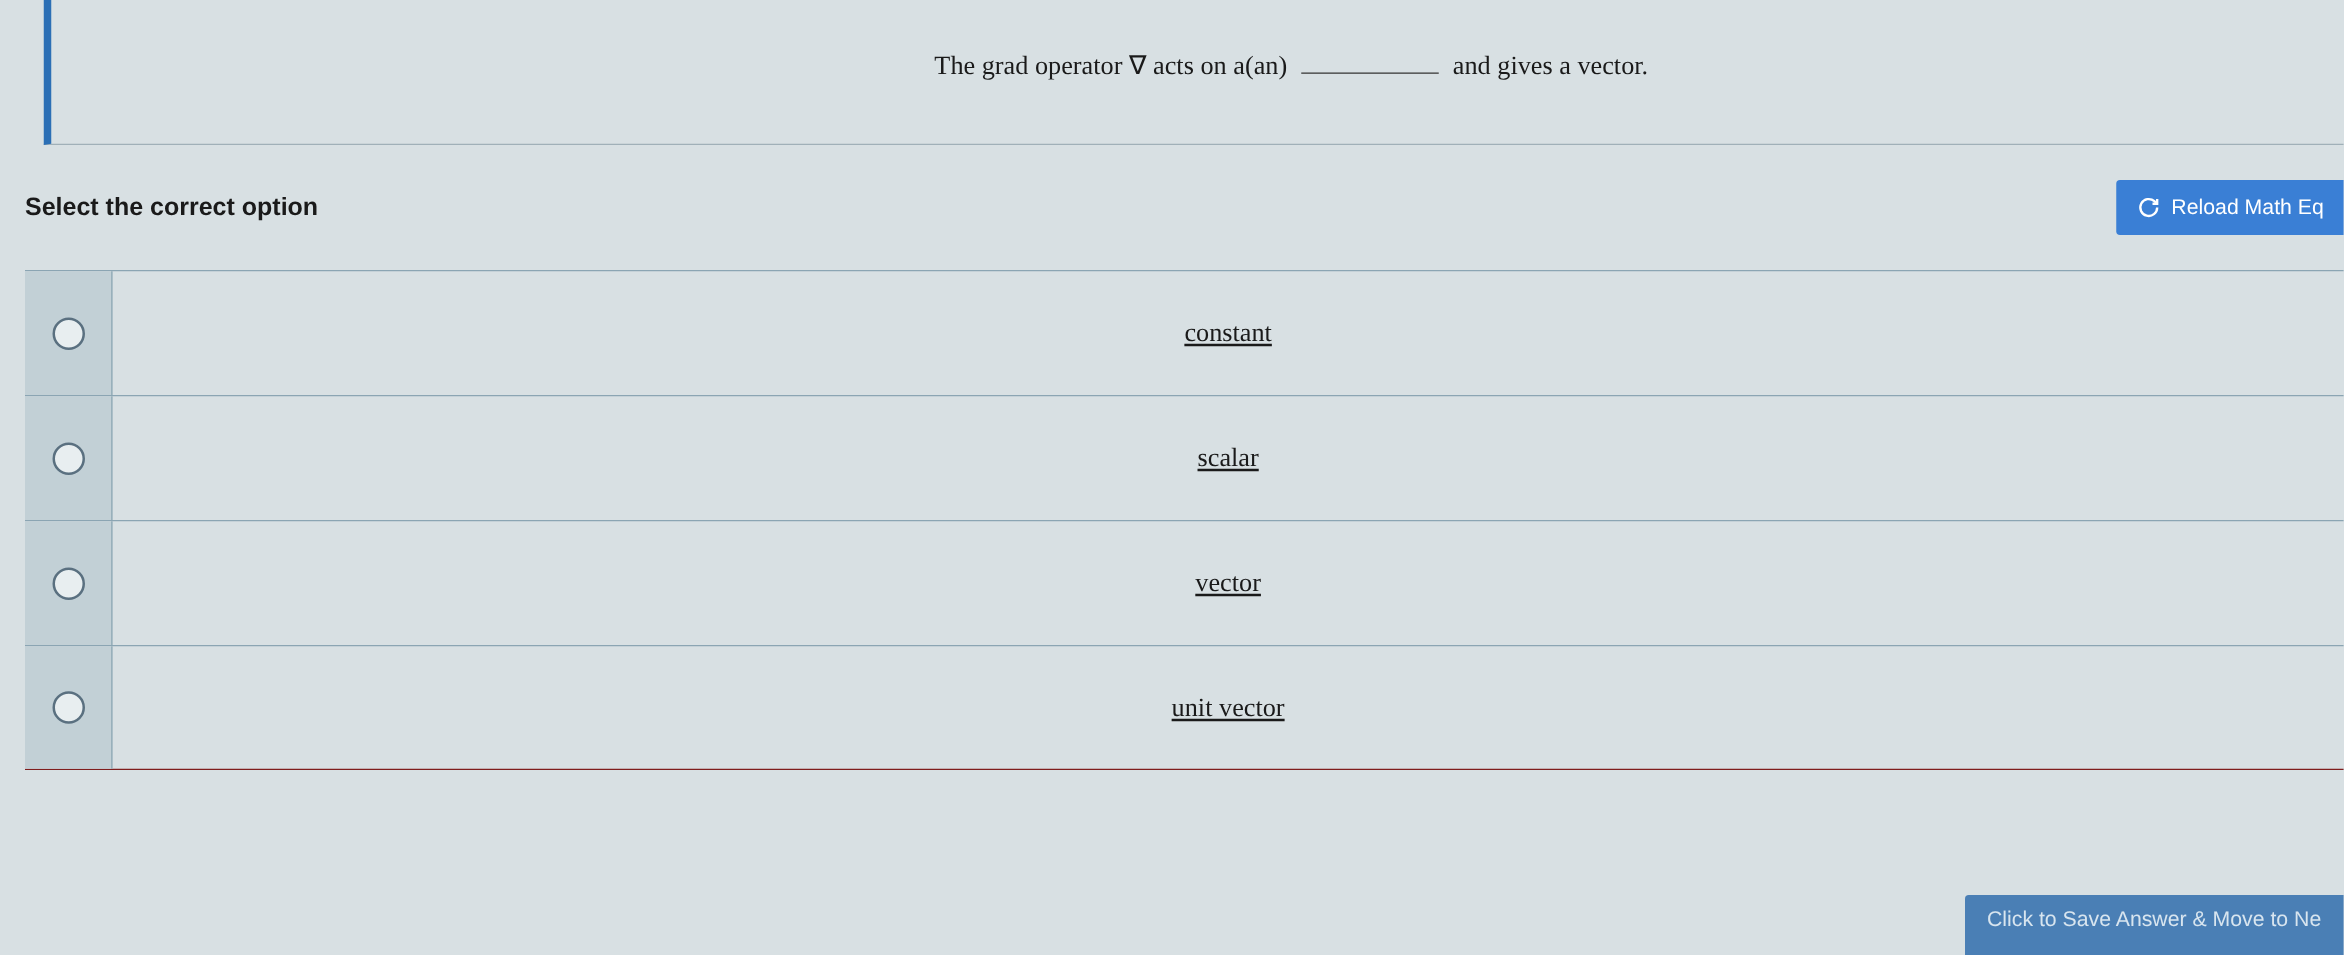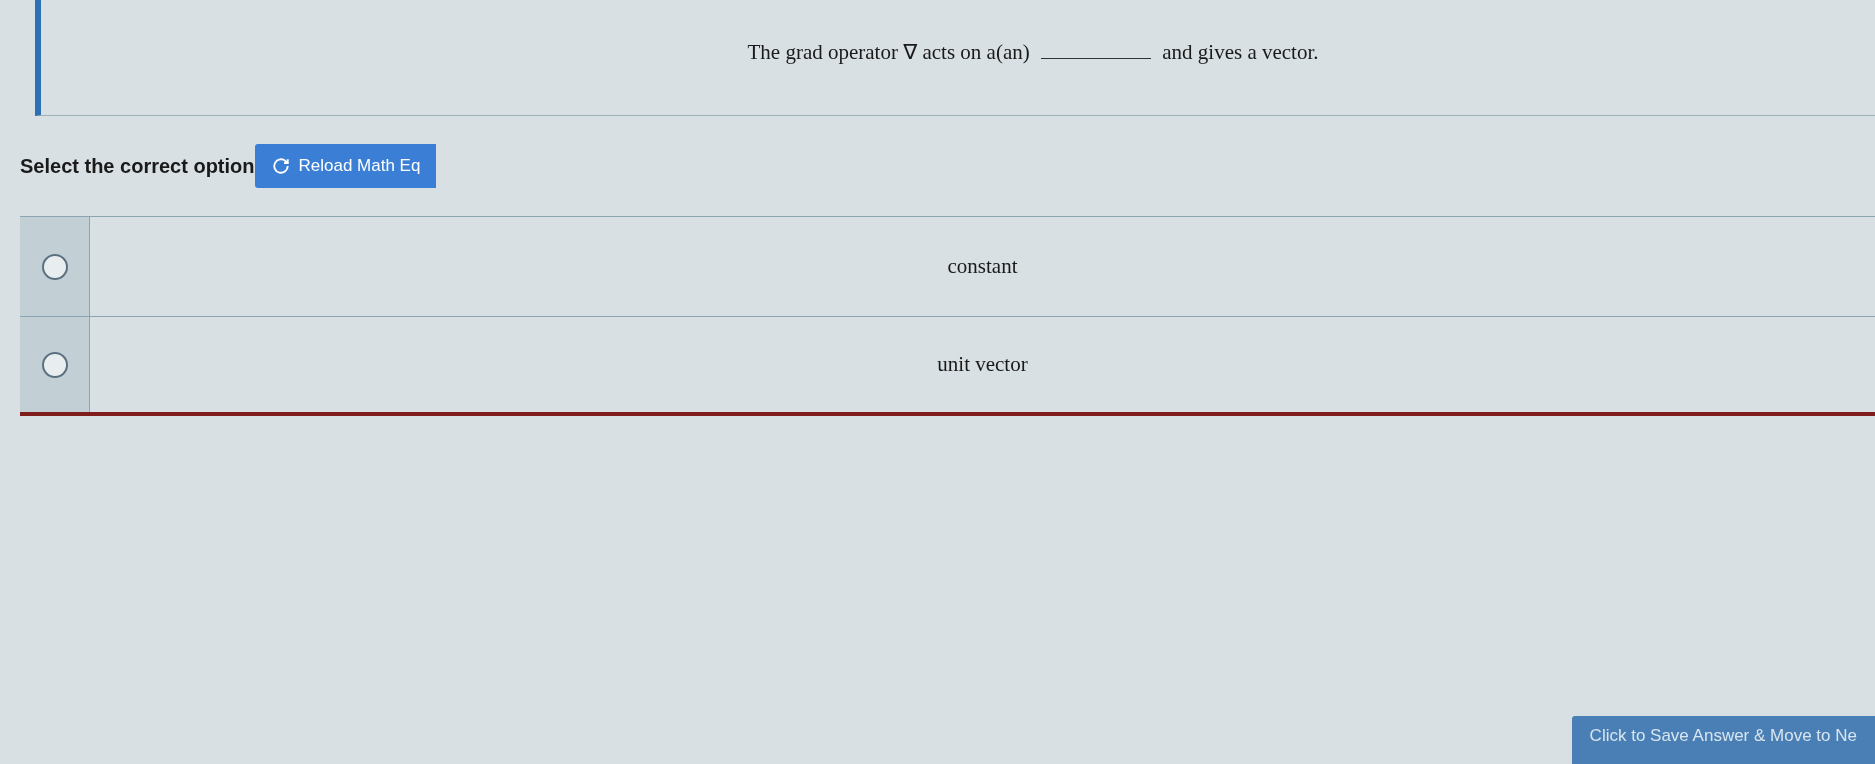--- a/index.html
+++ b/index.html
@@ -34,20 +34,21 @@
     .question-blank {
       display: inline-block;
       border-bottom: 1px solid #333;
       width: 110px;
       margin: 0 6px;
       vertical-align: baseline;
     }
     .prompt-row {
       display: flex;
       align-items: center;
+      justify-content: space-between;
       padding: 28px 0 28px 20px;
     }
     .prompt-text {
       font-size: 20px;
       font-weight: bold;
       color: #1a1a1a;
     }
     .reload-btn {
       background: #3a7fd5;
       color: #fff;
@@ -70,21 +71,21 @@
     .options-wrap {
       margin-left: 20px;
     }
     .option-row {
       display: flex;
       align-items: stretch;
       border-top: 1px solid #8ba5b3;
       min-height: 100px;
     }
     .option-row:last-child {
-      border-bottom: 4px solid #7f1d1d;
+      border-bottom: 1px solid #7f1d1d;
       text-align: center;
     }
     .radio-cell {
       width: 70px;
       background: #c2d0d6;
       border-right: 1px solid #8ba5b3;
       display: flex;
       align-items: center;
       justify-content: center;
     }
@@ -98,20 +99,21 @@
     }
     .option-content {
       flex: 1;
       display: flex;
       align-items: center;
       justify-content: center;
       font-family: "Times New Roman", serif;
       font-size: 21px;
       color: #1a1a1a;
       padding: 0 36px;
+      text-decoration: underline;
     }
     .save-btn {
       position: absolute;
       bottom: 0;
       right: 0;
       background: #4a7fb5;
       color: #d8e5ef;
       border: none;
       padding: 10px 18px 18px 18px;
       font-size: 17px;
@@ -147,19 +149,31 @@
   <div class="option-row">
     <div class="radio-cell">
       <div class="radio-circle"></div>
     </div>
     <div class="option-content">constant</div>
   </div>
   <div class="option-row">
     <div class="radio-cell">
       <div class="radio-circle"></div>
     </div>
+    <div class="option-content">scalar</div>
+  </div>
+  <div class="option-row">
+    <div class="radio-cell">
+      <div class="radio-circle"></div>
+    </div>
+    <div class="option-content">vector</div>
+  </div>
+  <div class="option-row">
+    <div class="radio-cell">
+      <div class="radio-circle"></div>
+    </div>
     <div class="option-content">unit vector</div>
   </div>
 </div>
 
 <button class="save-btn">
   <span>Click to Save Answer &amp; Move to Ne</span>
 </button>
 
 </body></html>

